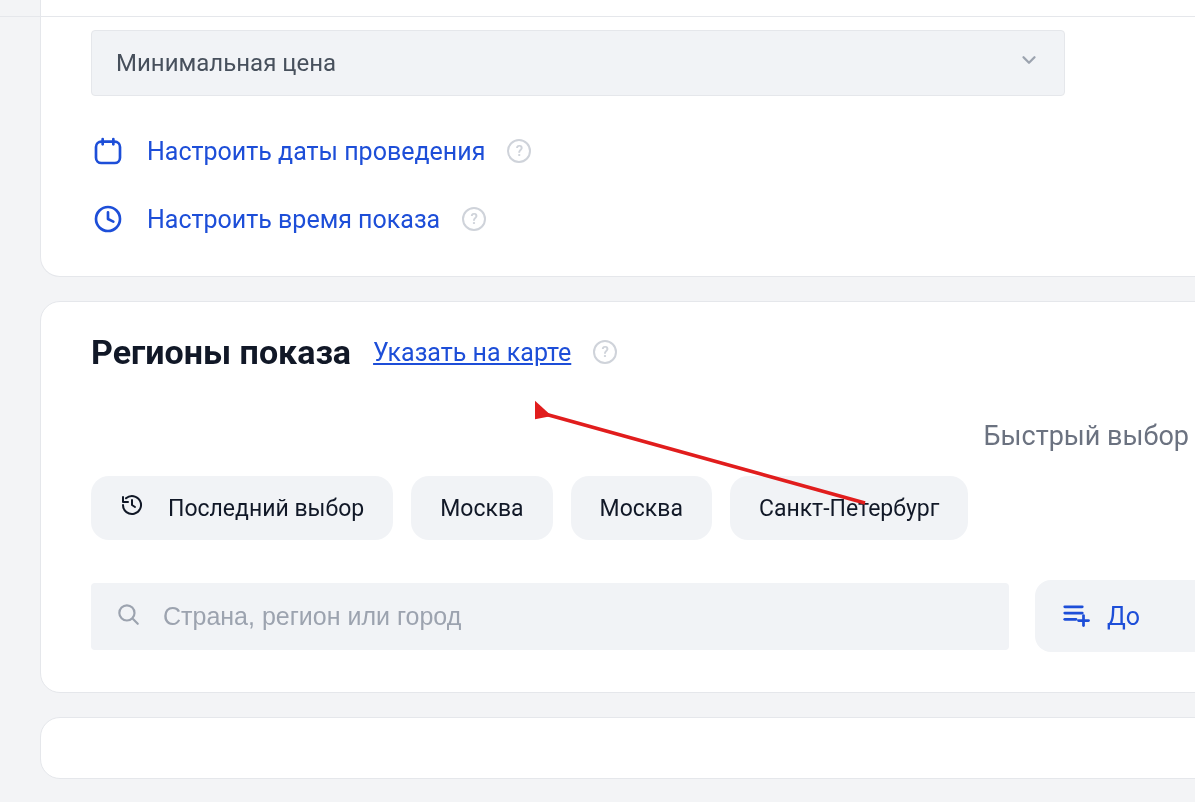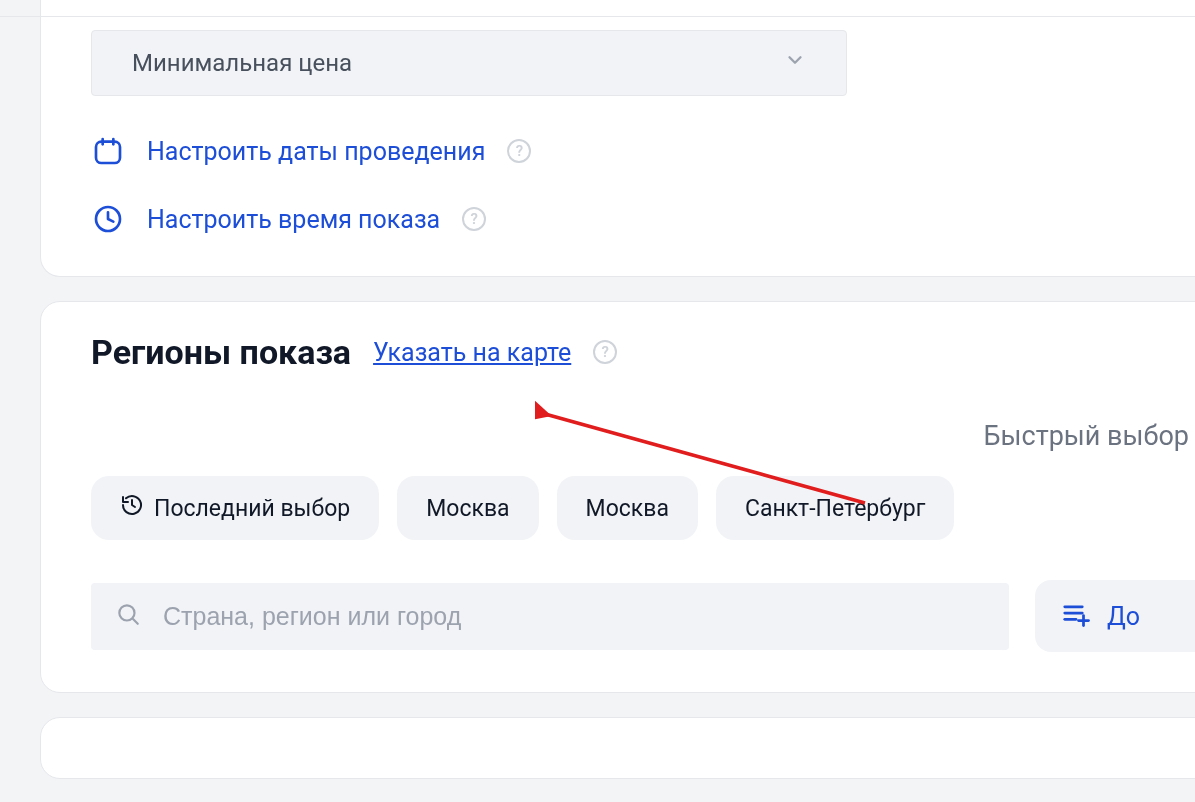--- a/index.html
+++ b/index.html
@@ -46,25 +46,25 @@
   }
 
   
   .select{
     display:flex;
     align-items:center;
     justify-content:space-between;
     background:var(--field);
     border:1px solid var(--border);
     border-radius:4px;
-    padding:18px 40px;
+    padding:18px 24px;
     font-size:24px;
     color:#47505c;
     cursor:pointer;
-    width:756px;
+    width:974px;
   }
   .select .chev{
     color:#9ca3af;
   }
 
   .link-row{
     display:flex;
     align-items:center;
     gap:22px;
     margin-top:38px;
@@ -102,21 +102,21 @@
   .sub{
     color:var(--muted);
     font-size:27px;
     margin-top:48px;
     text-align:right;
   }
   .chips{
     display:flex;gap:18px;margin-top:24px;
   }
   .chip{
-    display:flex;align-items:center;gap:10px;
+    display:flex;align-items:center;gap:24px;
     background:var(--field);
     border-radius:18px;
     padding:16px 28px;
     font-size:23px;
     color:#111827;
     cursor:pointer;
     border:1px solid transparent;
   }
   .search-row{
     display:flex;gap:26px;margin-top:40px;align-items:center;width:1120px;

